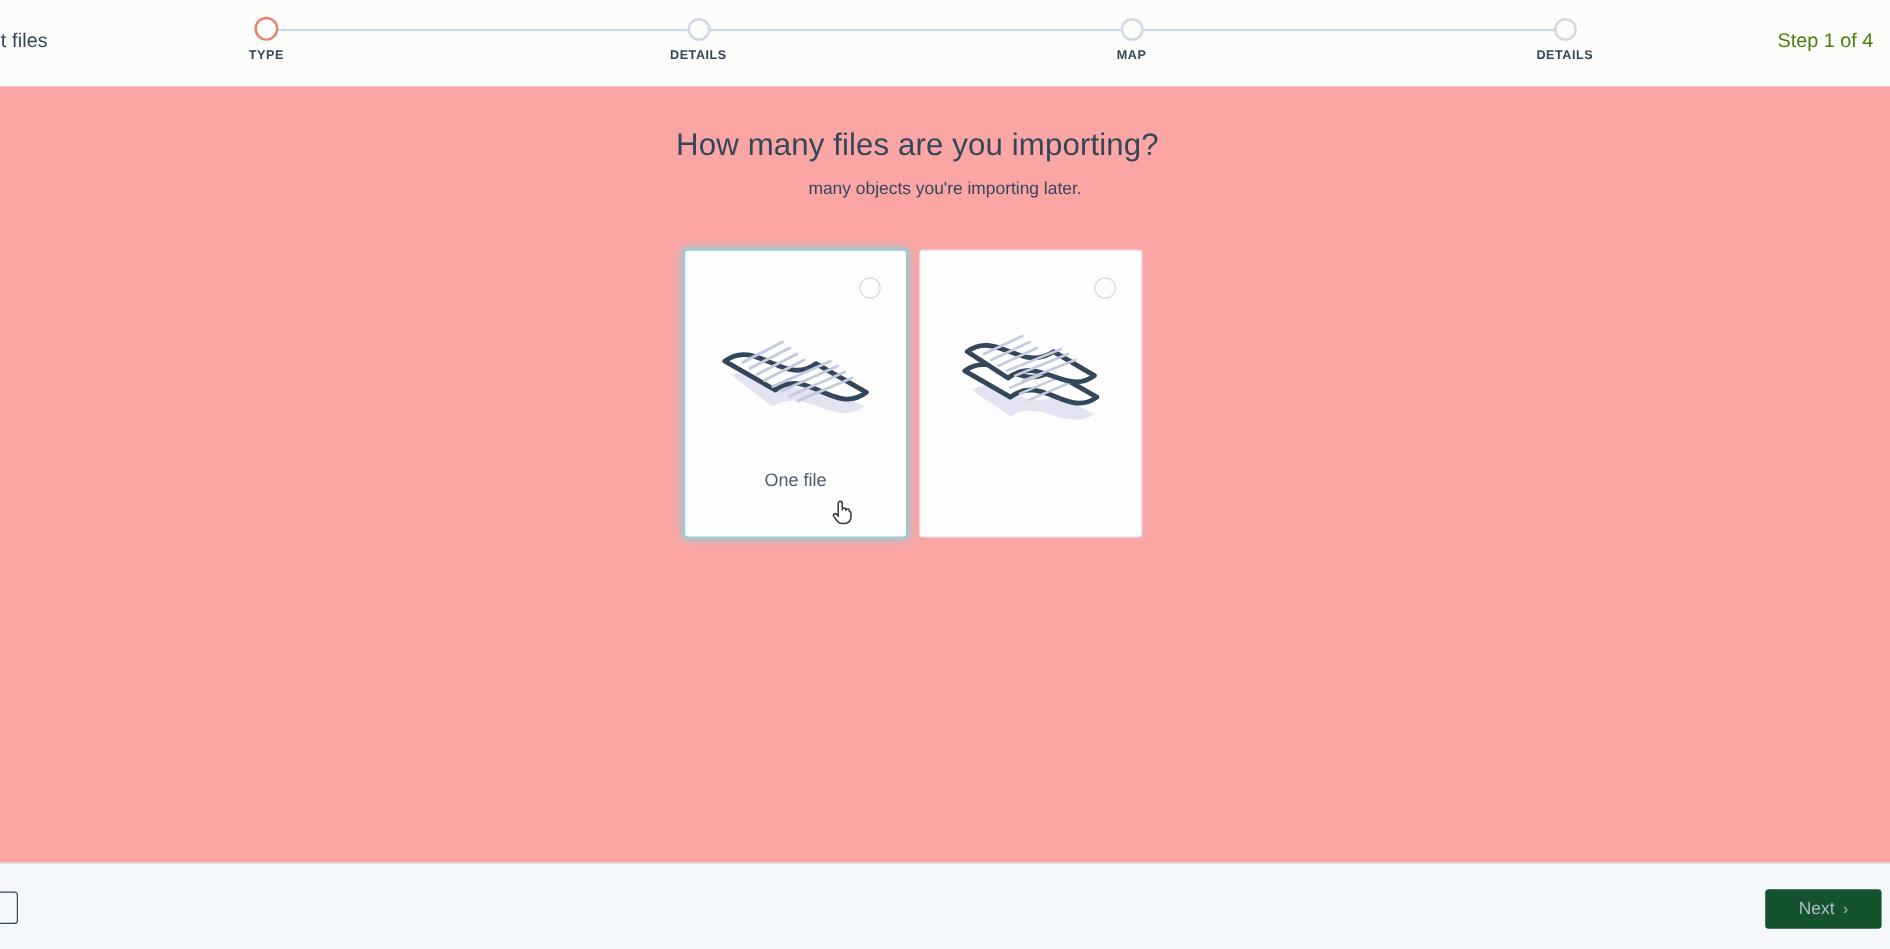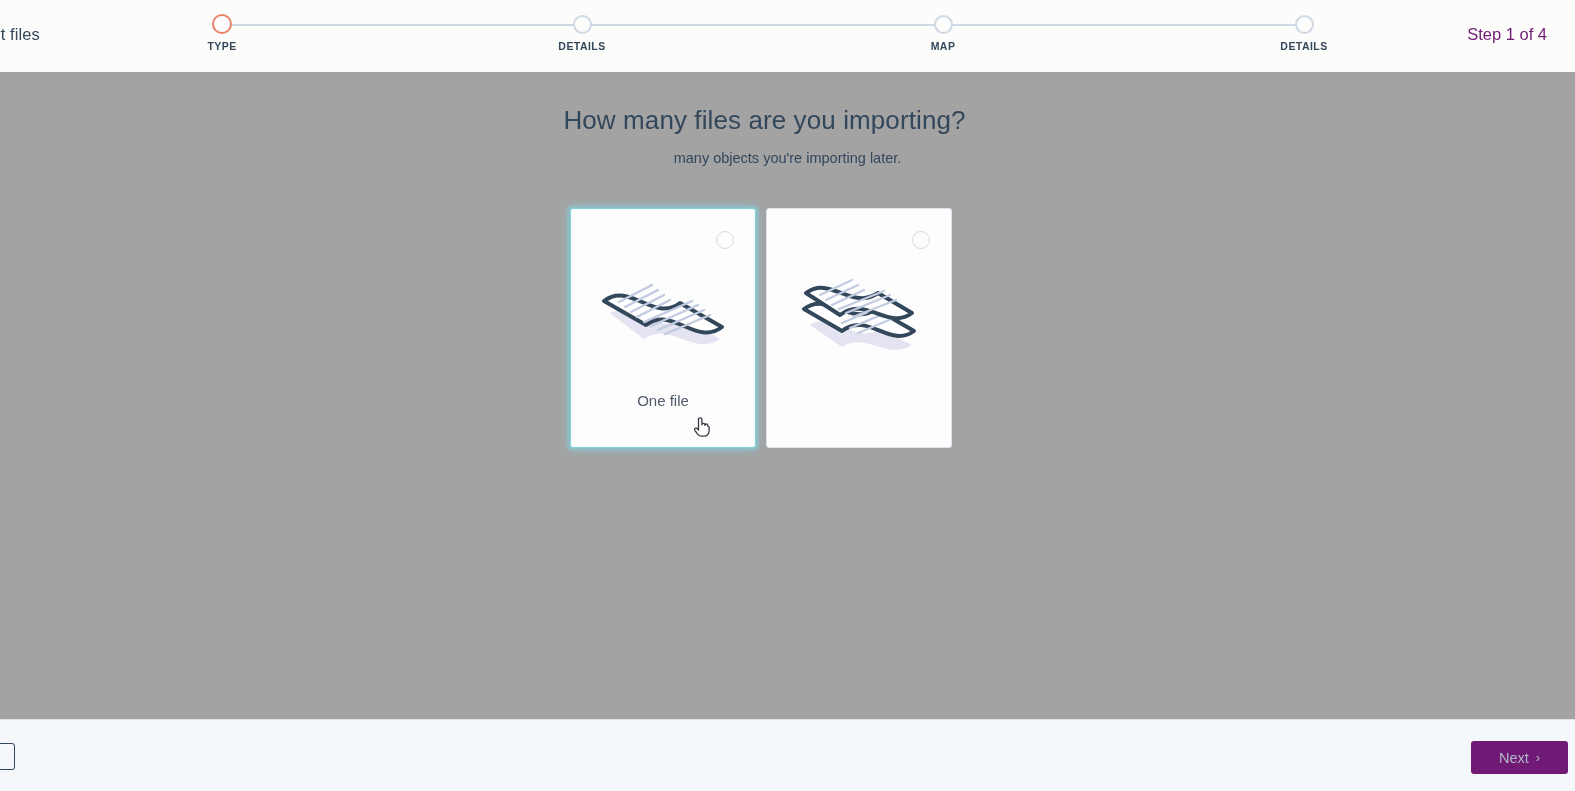--- a/index.html
+++ b/index.html
@@ -32,24 +32,24 @@
     left: -42px;
     top: 25px;
     font-size: 16.5px;
     color: #33475b;
     white-space: nowrap;
     letter-spacing: .1px;
   }
 
   .step-counter {
     position: absolute;
-    right: 28px;
+    right: 14px;
     top: 25px;
     font-size: 16.5px;
-    color: #701a75;
+    color: #4d7c0f;
     white-space: nowrap;
   }
 
   .stepper {
     position: absolute;
     left: 222px;
     top: 0;
     width: 1082px;
     height: 64px;
   }
@@ -96,21 +96,21 @@
     letter-spacing: .45px;
     color: #33475b;
   }
 
   
   .main {
     position: absolute;
     top: 72px; left: 0;
     width: 1575px;
     height: 647px;
-    background: #a3a3a3;
+    background: #fca5a5;
   }
 
   .page-title {
     position: absolute;
     top: 33px;
     width: 1529px;
     text-align: center;
     font-size: 26px;
     font-weight: 300;
     color: #33475b;
@@ -231,21 +231,21 @@
     white-space: nowrap;
     line-height: 17px;
   }
 
   .next-button {
     position: absolute;
     right: 7px;
     top: 21px;
     width: 97px;
     height: 33px;
-    background: #701a75;
+    background: #14532d;
     border: none;
     border-radius: 3px;
     color: #b0bcc9;
     font-size: 14.5px;
     font-family: inherit;
     display: flex;
     align-items: center;
     justify-content: center;
     gap: 7px;
     cursor: default;

